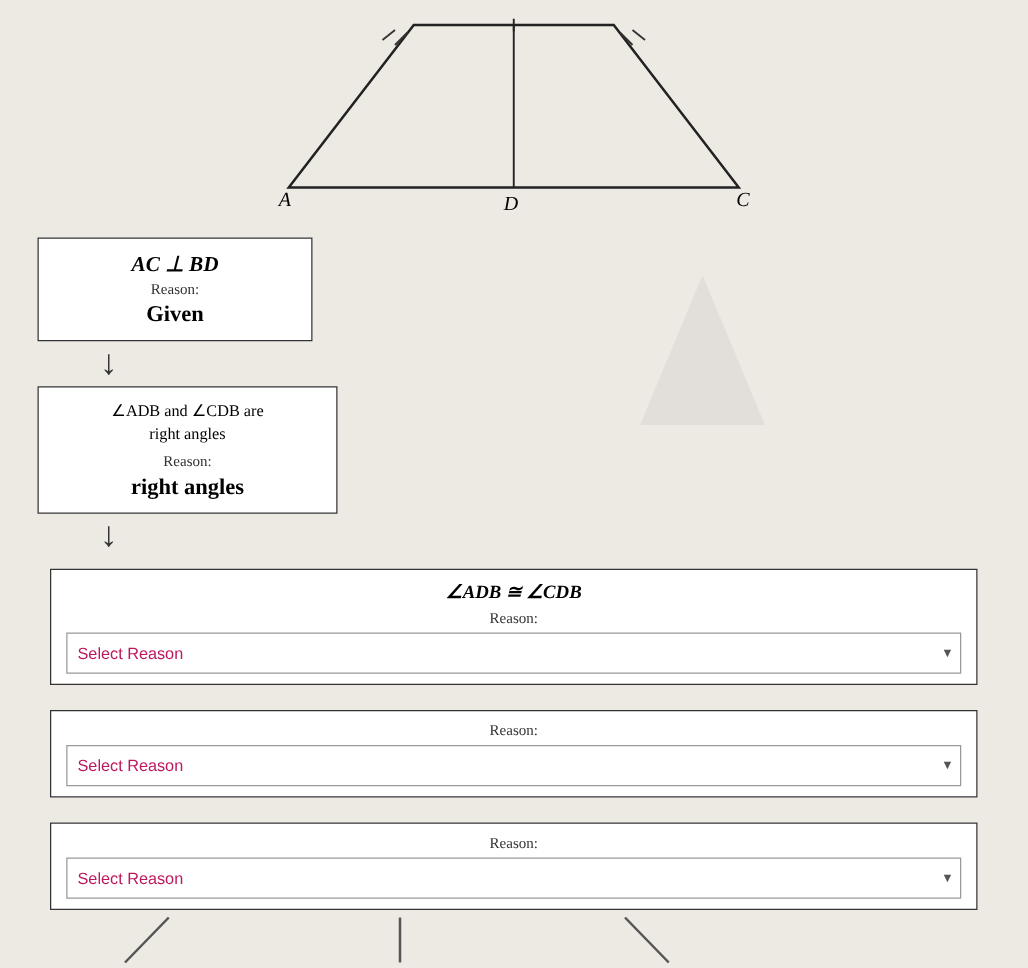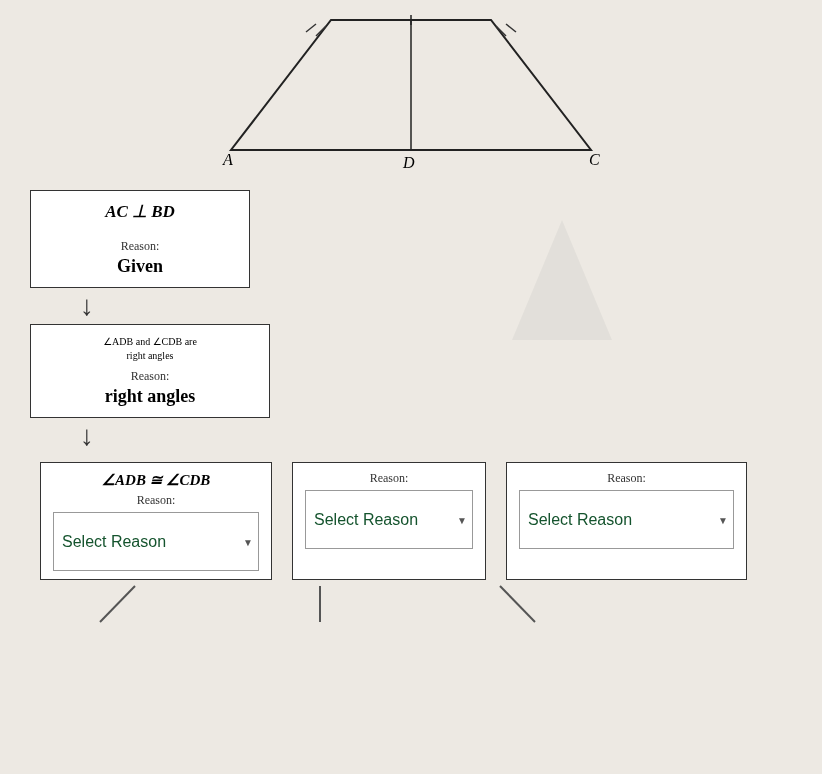--- a/index.html
+++ b/index.html
@@ -49,21 +49,21 @@
       border: 1.5px solid #333;
       padding: 10px 16px;
       text-align: center;
       min-width: 220px;
     }
 
     .box-title {
       font-size: 17px;
       font-style: italic;
       font-weight: bold;
-      margin-bottom: 17px;
+      margin-bottom: 2px;
     }
 
     .box-reason-label {
       font-size: 12px;
       color: #333;
       margin-bottom: 2px;
     }
 
     .box-reason-text {
       font-size: 18px;
@@ -71,29 +71,29 @@
     }
 
     .arrow-down {
       font-size: 28px;
       color: #333;
       line-height: 1;
       margin: 4px 0 4px 50px;
     }
 
     .box2-title {
-      font-size: 10px;
+      font-size: 13px;
       line-height: 1.4;
       font-family: Liberation Serif, serif;
     }
 
     
     .bottom-row {
       display: flex;
-      flex-direction: row;
+      flex-direction: column;
       gap: 20px;
       margin-top: 8px;
       width: 100%;
       padding: 0 10px;
       justify-content: flex-start;
     }
 
     .bottom-box {
       background: white;
       border: 1.5px solid #333;
@@ -118,26 +118,26 @@
     .select-wrapper {
       position: relative;
       display: inline-block;
       width: 100%;
     }
 
     .select-wrapper select {
       width: 100%;
       border: 1.5px solid #999;
       background: white;
-      padding: 20px 8px;
-      font-size: 16px;
+      padding: 8px 8px;
+      font-size: 13px;
       appearance: none;
       -webkit-appearance: none;
       cursor: pointer;
-      color: #14532d;
+      color: #be185d;
     }
 
     .select-wrapper::after {
       content: '▼';
       font-size: 10px;
       position: absolute;
       right: 6px;
       top: 50%;
       transform: translateY(-50%);
       pointer-events: none;

